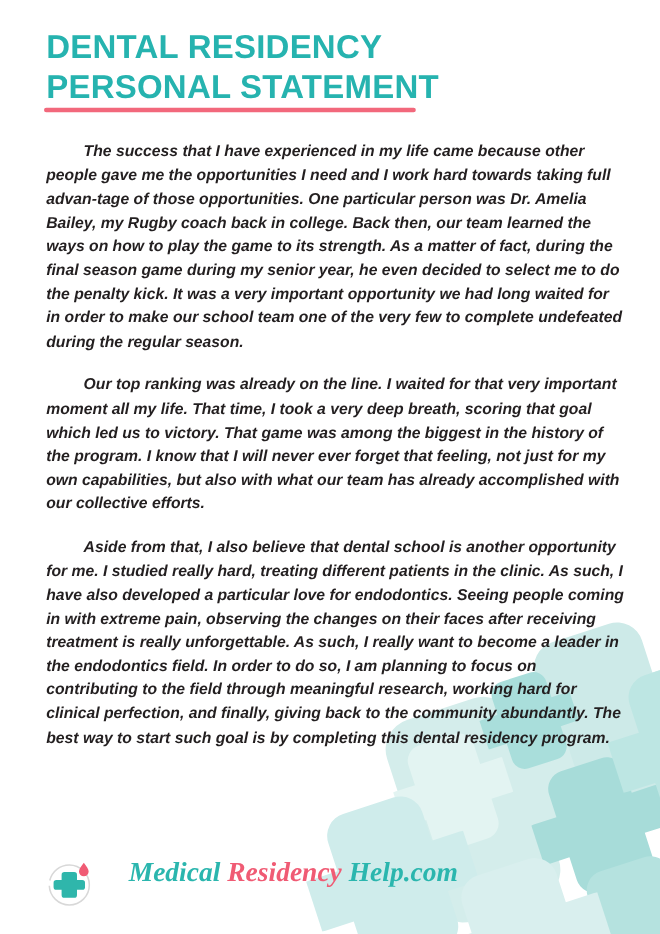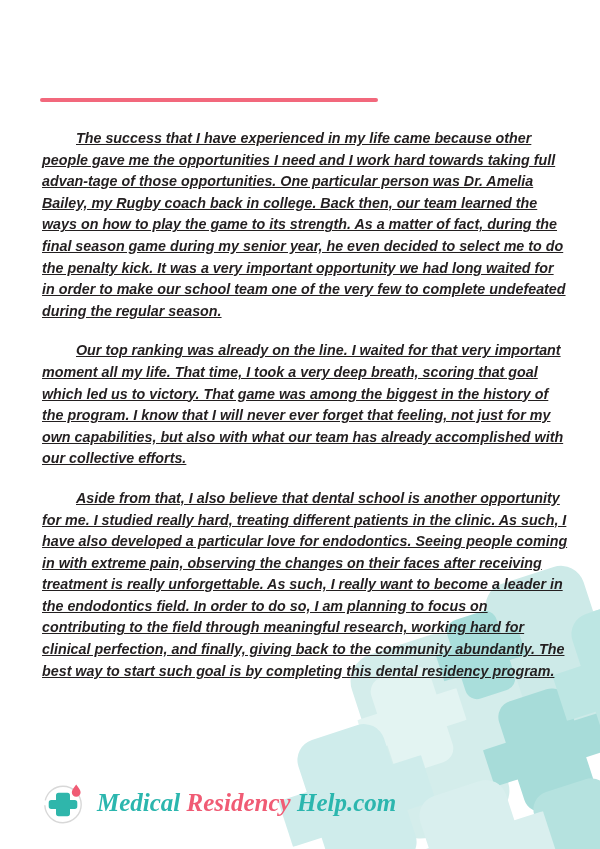--- a/index.html
+++ b/index.html
@@ -70,34 +70,34 @@
   .para {
     margin: 0 0 18px 0;
     font-family: "Liberation Sans", sans-serif;
     font-style: italic;
     font-weight: 600;
     font-size: 14.3px;
     line-height: 21.6px;
     color: #231f20;
     text-align: left;
     text-indent: 34px;
-    text-decoration: underline;
   }
   .para:last-child {
     margin-bottom: 12px;
   }
 
   
   .footer {
     position: absolute;
     left: 42px;
     top: 780px;
     display: flex;
-    align-items: center;
+    align-items: flex-start;
     z-index: 4;
+    gap: 20px;
   }
   .logo-mark {
     position: relative;
     width: 46px;
     height: 46px;
     flex: 0 0 auto;
   }
   .logo-wordmark {
     margin-left: 9px;
     font-family: "Liberation Serif", serif;
@@ -147,20 +147,24 @@
 
         <use href="#plus" x="520" y="780" width="130" height="130" fill="#b5e2df" transform="rotate(-18 585 845)"></use>
 
         <use href="#plus" x="404" y="782" width="150" height="150" fill="#d9efee" transform="rotate(-18 479 857)"></use>
 
         <use href="#plus" x="438" y="612" width="86" height="86" fill="#a9dedb" transform="rotate(-18 481 655)"></use>
       </g>
     </svg>
   </div>
 
+  <div class="header">
+    <h1 class="doc-title">DENTAL RESIDENCY
+PERSONAL STATEMENT</h1>
+  </div>
   <div class="title-rule"></div>
 
   <div class="body-copy">
     <p class="para">The success that I have experienced in my life came because other people gave me the opportunities I need and I work hard towards taking full advan-tage of those opportunities. One particular person was Dr. Amelia Bailey, my Rugby coach back in college. Back then, our team learned the ways on how to play the game to its strength. As a matter of fact, during the final season game during my senior year, he even decided to select me to do the penalty kick. It was a very important opportunity we had long waited for in order to make our school team one of the very few to complete undefeated during the regular season.</p>
     <p class="para">Our top ranking was already on the line. I waited for that very important moment all my life. That time, I took a very deep breath, scoring that goal which led us to victory. That game was among the biggest in the history of the program. I know that I will never ever forget that feeling, not just for my own capabilities, but also with what our team has already accomplished with our collective efforts.</p>
     <p class="para">Aside from that, I also believe that dental school is another opportunity for me. I studied really hard, treating different patients in the clinic. As such, I have also developed a particular love for endodontics. Seeing people coming in with extreme pain, observing the changes on their faces after receiving treatment is really unforgettable. As such, I really want to become a leader in the endodontics field. In order to do so, I am planning to focus on contributing to the field through meaningful research, working hard for clinical perfection, and finally, giving back to the community abundantly. The best way to start such goal is by completing this dental residency program.</p>
   </div>
 
   <div class="footer">
     <div class="logo-mark">

